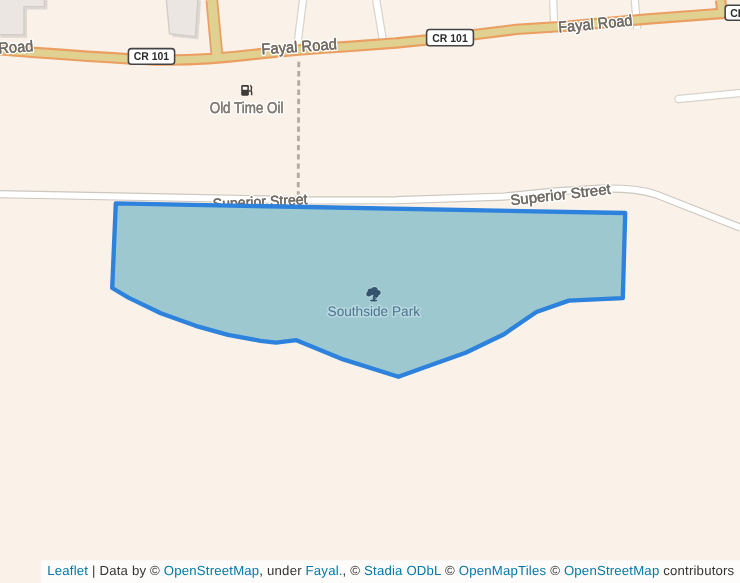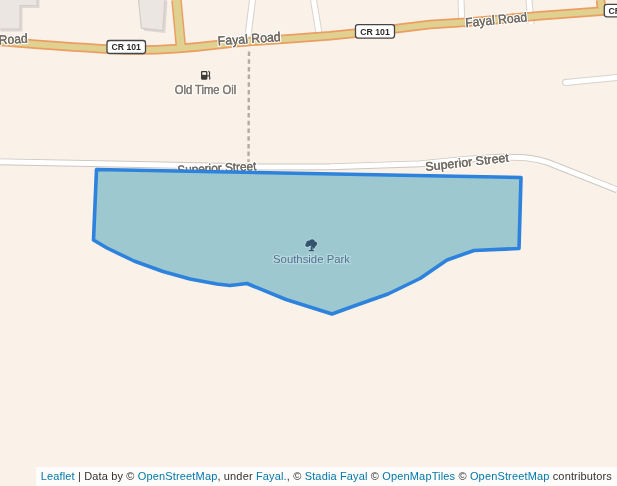--- a/index.html
+++ b/index.html
@@ -107,14 +107,14 @@
     <circle cx="315" cy="243.8" r="2.2"></circle>
     <circle cx="307.3" cy="245" r="2.1"></circle>
     <circle cx="313.3" cy="245.4" r="2.3"></circle>
     <rect x="310.7" y="246.5" width="1.7" height="3.6"></rect>
     <path d="M312.3,248.5 l2.1,-2.3 l0.8,0.7 l-2.4,2.5 Z"></path>
     <ellipse cx="311.4" cy="250.5" rx="3.1" ry="0.85"></ellipse>
   </g>
 
   <text x="311.5" y="263.2" font-size="11.5" fill="#4e7491" text-anchor="middle" paint-order="stroke" stroke="#b7d8de" stroke-width="2.6" stroke-linejoin="round" textLength="77" lengthAdjust="spacingAndGlyphs">Southside Park</text>
 </svg>
-<div id="attr"><a>Leaflet</a> | Data by © <a>OpenStreetMap</a>, under <a>Fayal.</a>, © <a>Stadia Fayal</a> © <a>OpenMapTiles</a> © <a>OpenStreetMap</a> contributors</div>
+<div id="attr"><a>Leaflet</a> | Data by © <a>OpenStreetMap</a>, under <a>Fayal.</a>, © <a>Stadia ODbL</a> © <a>OpenMapTiles</a> © <a>OpenStreetMap</a> contributors</div>
 </div>
 
 </body></html>

